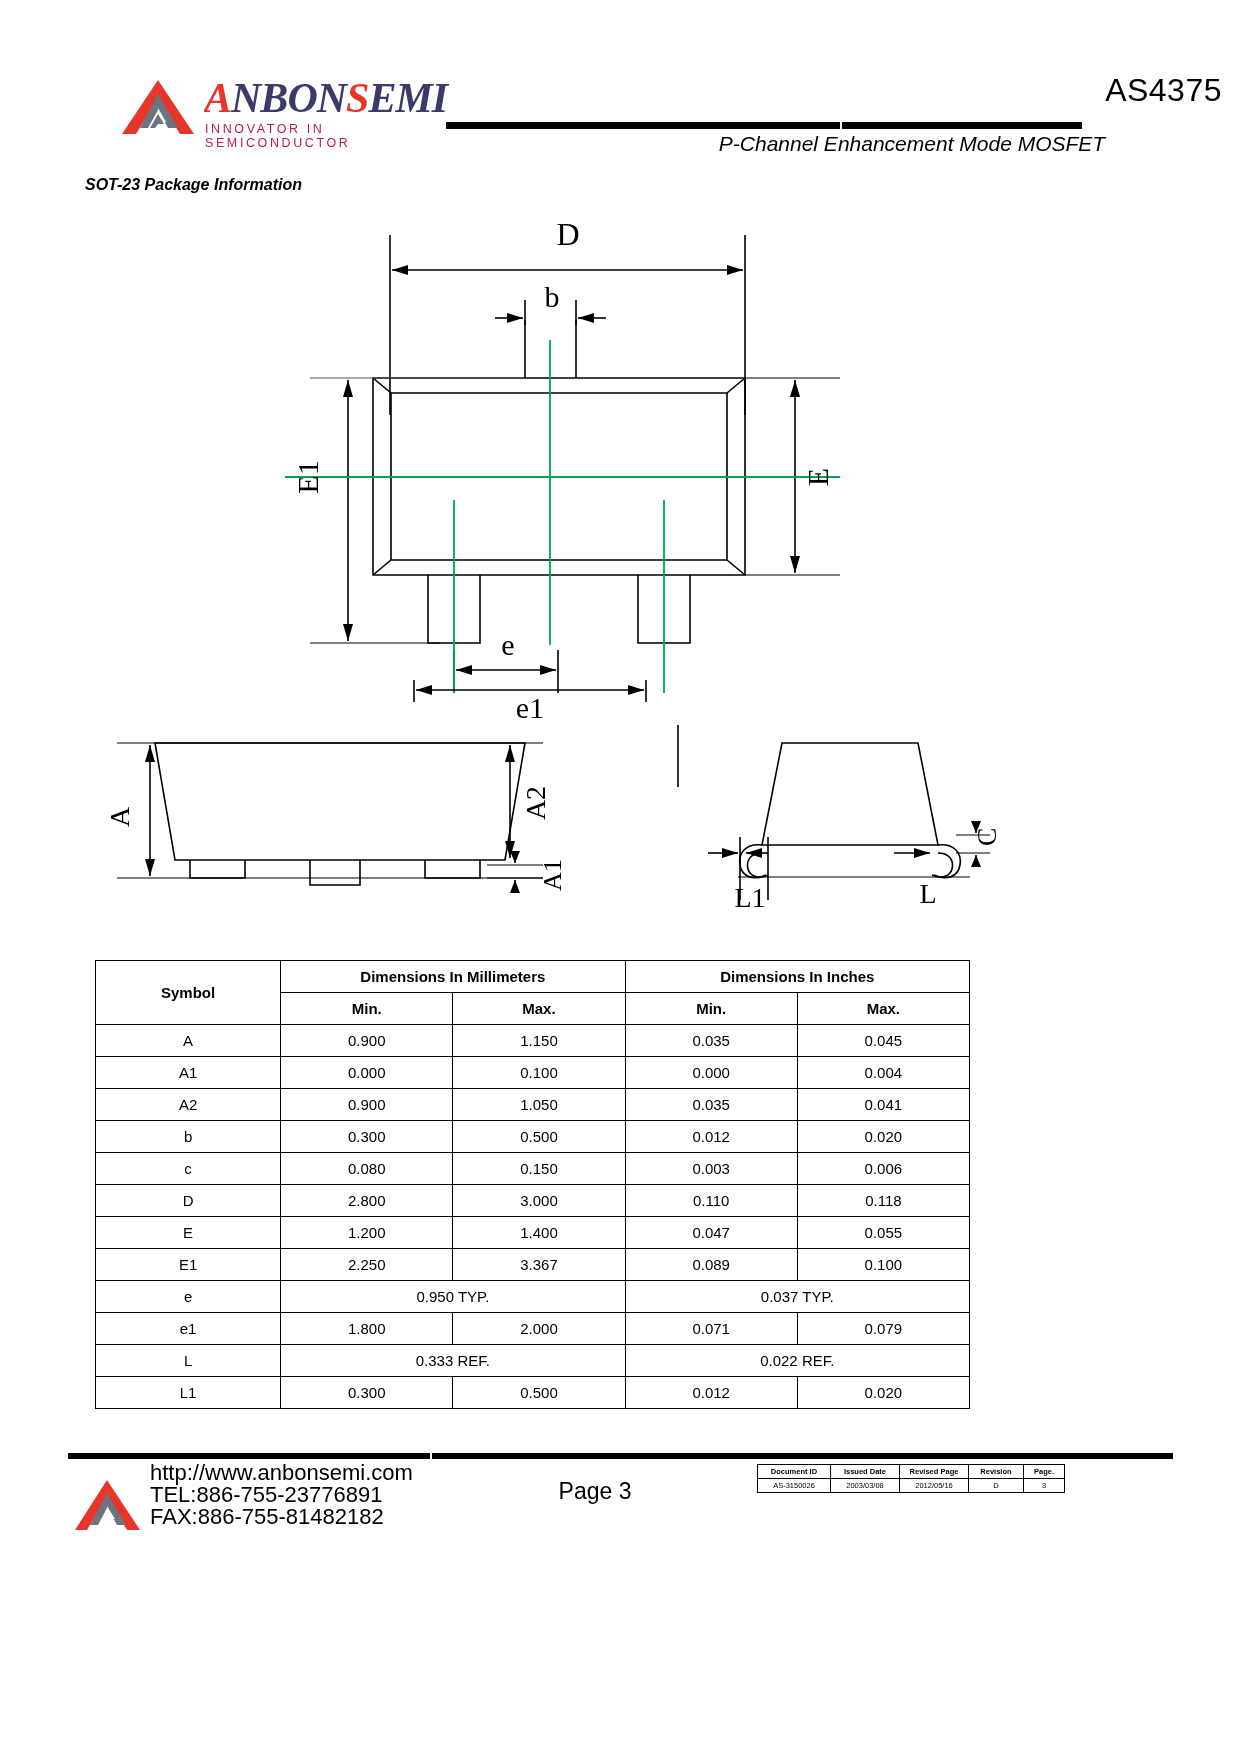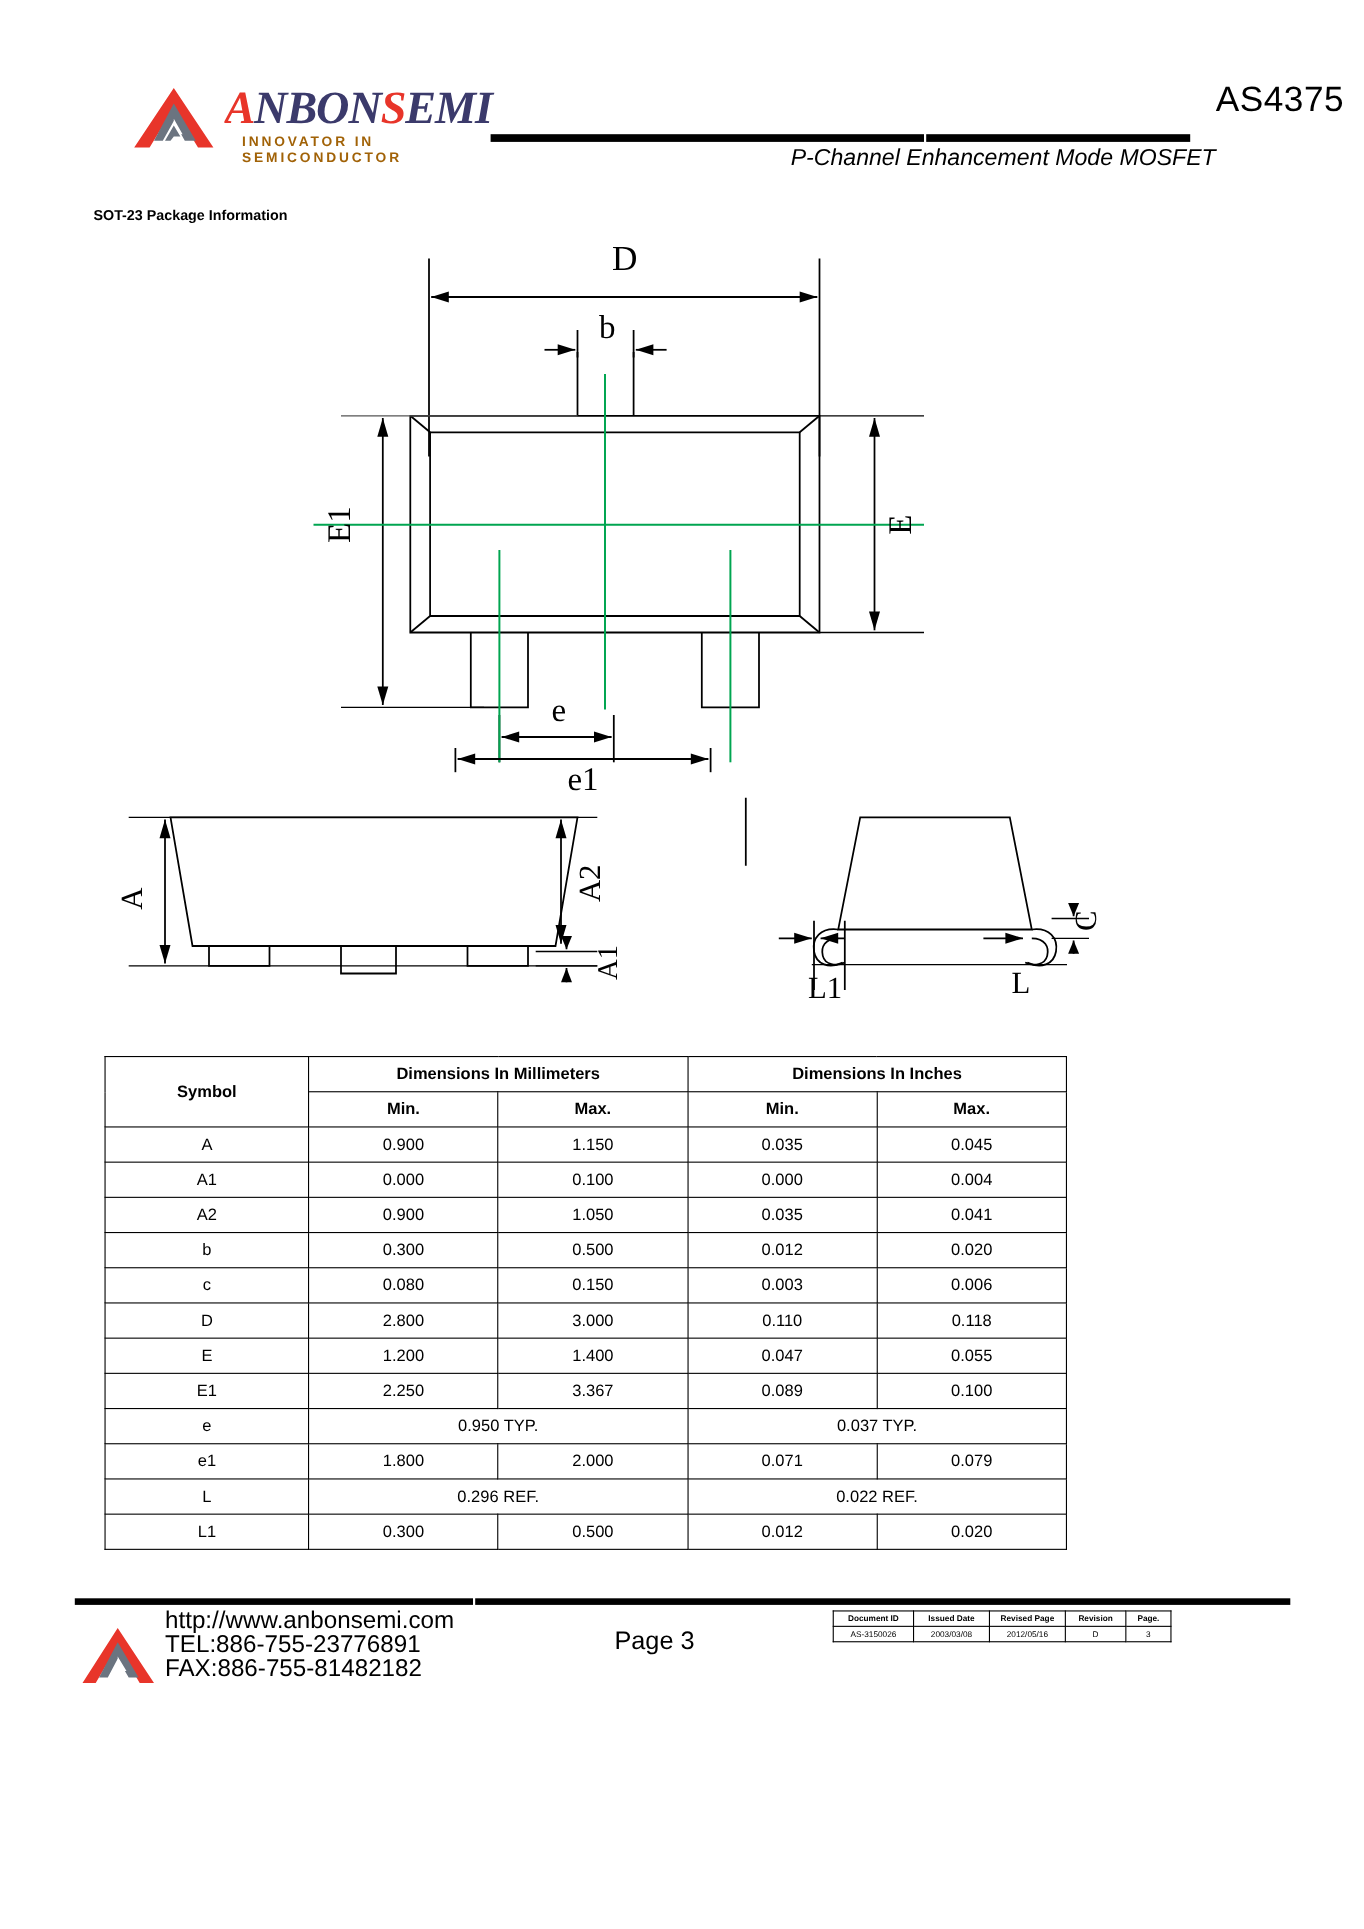--- a/index.html
+++ b/index.html
@@ -12,43 +12,43 @@
     overflow:hidden;
   }
   .page { position:relative; width:1240px; height:1754px; }
 
   
   .header { position:absolute; left:0; top:0; width:1196px; height:170px;margin-left:42px; }
   .logo-wrap { position:absolute; left:78px; top:78px; width:330px; height:70px; }
   .logo-mark { position:absolute; left:0; top:0; width:78px; height:58px; }
   .logo-word { position:absolute; left:84px; top:-2px; }
   .logo-tag {
-    position:absolute; left:100px; top:44px;
-    font-size:12.5px; letter-spacing:2.6px; color:#a16207; font-weight:700;
+    position:absolute; left:85px; top:44px;
+    font-size:12.5px; letter-spacing:2.6px; color:#be185d; font-weight:400;
   }
 
   .hdr-title {
     position:absolute; left:560px; top:72px; width:620px;
     text-align:right; font-size:32px; letter-spacing:0.5px;
   }
   .hdr-rule {
     position:absolute; left:404px; top:122px; width:636px; height:7px; background:#000;
   }
   .hdr-rule-gap {
     position:absolute; left:798px; top:119px; width:2px; height:13px; background:#fff;
   }
   .hdr-sub {
     position:absolute; left:560px; top:132px; width:620px;
     text-align:center; font-size:21px;font-style:italic;
   }
 
   
   .sec-title {
-    position:absolute; left:85px; top:188px;
-    font-size:13px; font-weight:bold;
+    position:absolute; left:85px; top:176px;
+    font-size:16px; font-weight:bold;font-style:italic;
   }
 
   
   .draw { position:absolute; }
   #top-view { left:240px; top:215px; width:620px; height:480px; }
   #side-view { left:95px; top:725px; width:490px; height:195px; }
   #end-view { left:650px; top:725px; width:350px; height:195px; }
 
   
   .dim-table {
@@ -347,21 +347,21 @@
         </tr>
         <tr>
           <td class="symcell">e1</td>
           <td class="num">1.800</td>
           <td class="num">2.000</td>
           <td class="num">0.071</td>
           <td class="num">0.079</td>
         </tr>
         <tr>
           <td class="symcell">L</td>
-          <td colspan="2">0.296 REF.</td>
+          <td colspan="2">0.333 REF.</td>
           <td colspan="2">0.022 REF.</td>
         </tr>
         <tr>
           <td class="symcell">L1</td>
           <td class="num">0.300</td>
           <td class="num">0.500</td>
           <td class="num">0.012</td>
           <td class="num">0.020</td>
         </tr>
       </tbody>

